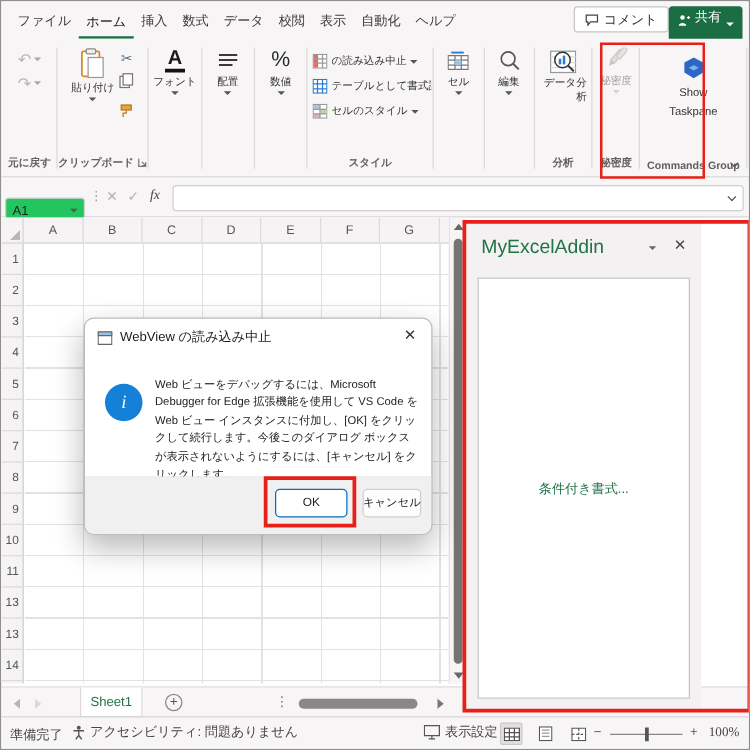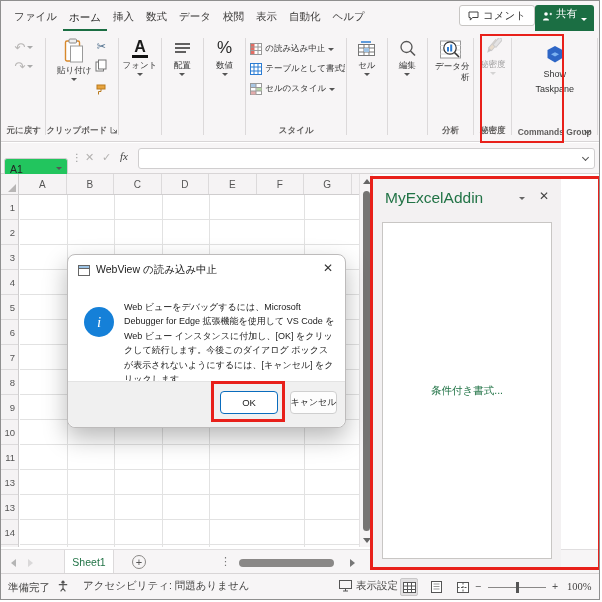--- a/index.html
+++ b/index.html
@@ -79,21 +79,21 @@
   .nav-arrows{position:absolute;left:10px;top:9px;display:flex;gap:12px;}
   .sheettab{position:absolute;left:63px;top:0;width:50px;height:25px;background:#fff;border:1px solid #dcdadb;border-top:none;border-bottom:2px solid #1b6e43;display:flex;align-items:center;justify-content:center;font-size:10.5px;color:#217346;}
   .addsheet{position:absolute;left:131px;top:5px;width:14px;height:14px;border:1px solid #8a8886;border-radius:50%;color:#555;font-size:11px;line-height:12px;text-align:center;}
   .tb-dots{position:absolute;left:219px;top:5px;font-size:11px;color:#777;}
   .hthumb{position:absolute;left:238px;top:9px;width:95px;height:8px;background:#8a8887;border-radius:4px;}
   .h-arrow{position:absolute;left:349px;top:9px;}
 
   
   .statusbar{position:absolute;left:0;right:0;bottom:0;height:26px;background:#f7f5f6;border-top:1px solid #d8d5d6;z-index:10;font-size:10.5px;color:#454443;padding-left:40px;}
   .sb-ready{position:absolute;left:7px;top:7px;}
-  .sb-acc{position:absolute;left:56px;top:5px;display:flex;align-items:center;gap:14px;}
+  .sb-acc{position:absolute;left:56px;top:5px;display:flex;align-items:center;gap:3px;}
   .sb-view{position:absolute;left:338px;top:5px;display:flex;align-items:center;gap:4px;}
   .sb-icons{position:absolute;left:399px;top:4px;display:flex;gap:9px;align-items:center;}
   .sb-icon{width:18px;height:18px;display:flex;align-items:center;justify-content:center;border-radius:2px;}
   .sb-icon.sel{background:#e2e0e1;border:1px solid #c9c7c8;}
   .zoom-minus{position:absolute;left:474px;top:6px;color:#555;}
   .zoom-track{position:absolute;left:487px;top:13px;width:58px;height:1px;background:#8a8887;}
   .zoom-thumb{position:absolute;left:515px;top:8px;width:3px;height:11px;background:#555;}
   .zoom-plus{position:absolute;left:551px;top:6px;color:#555;}
   .zoom-pct{position:absolute;left:566px;top:7px;font-family:Liberation Serif, serif;}
 

